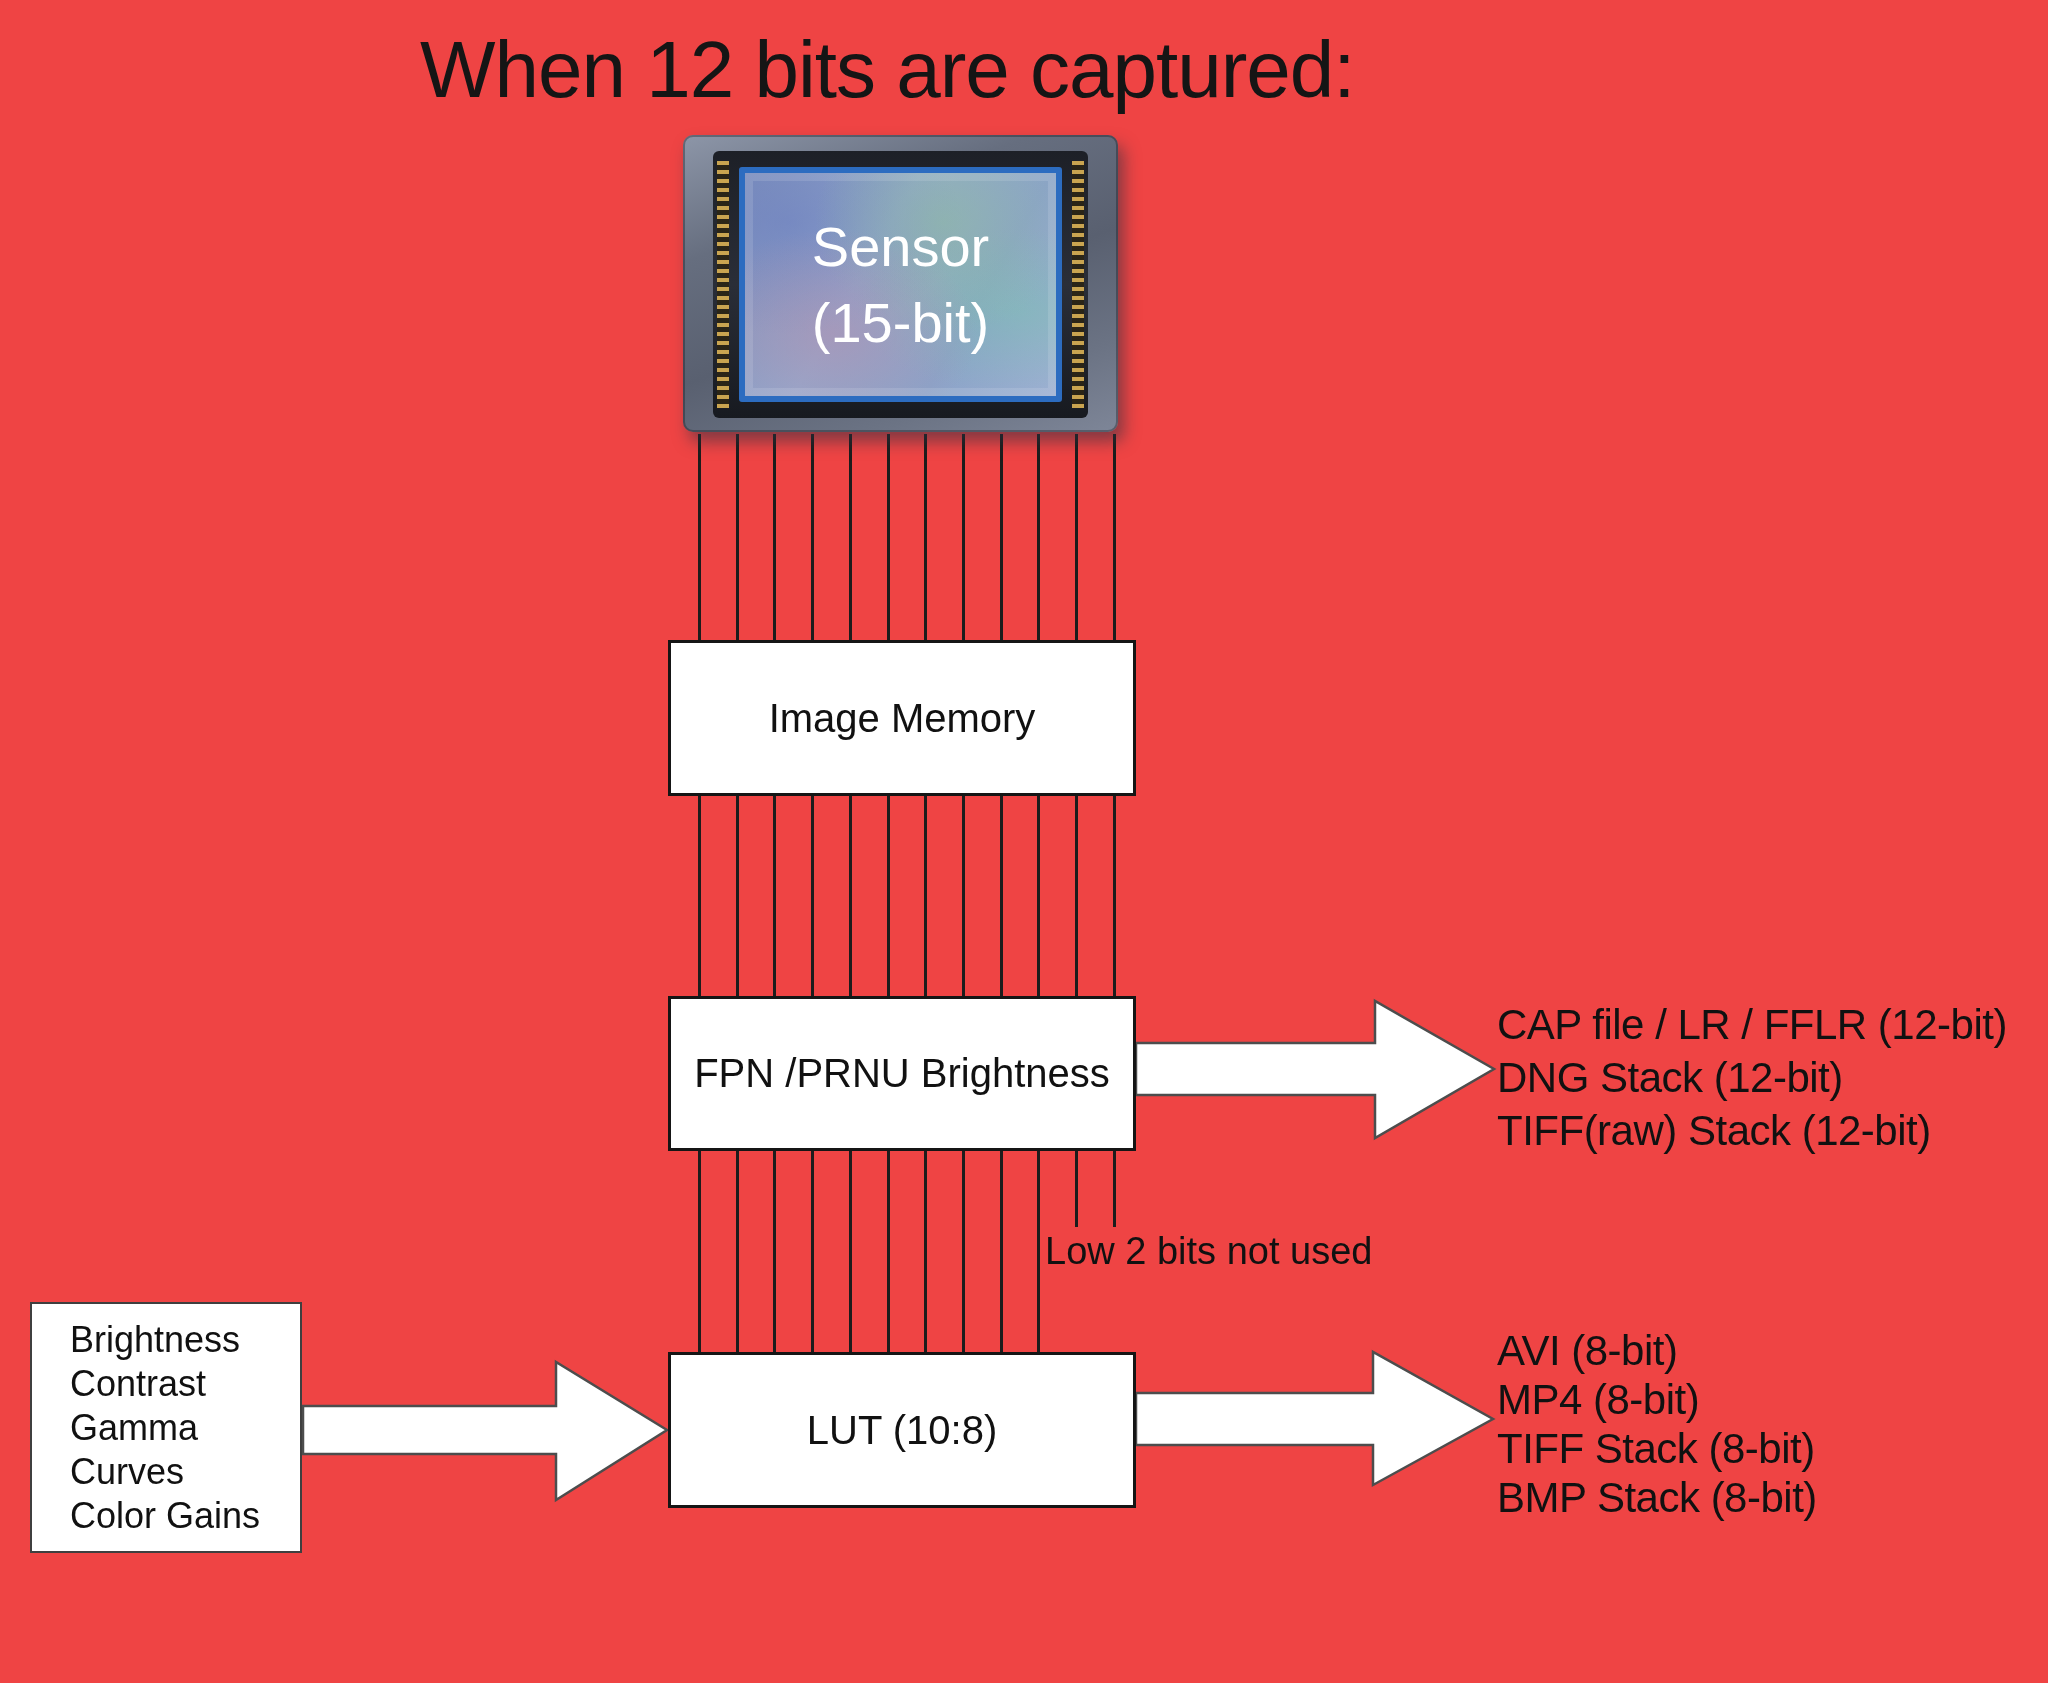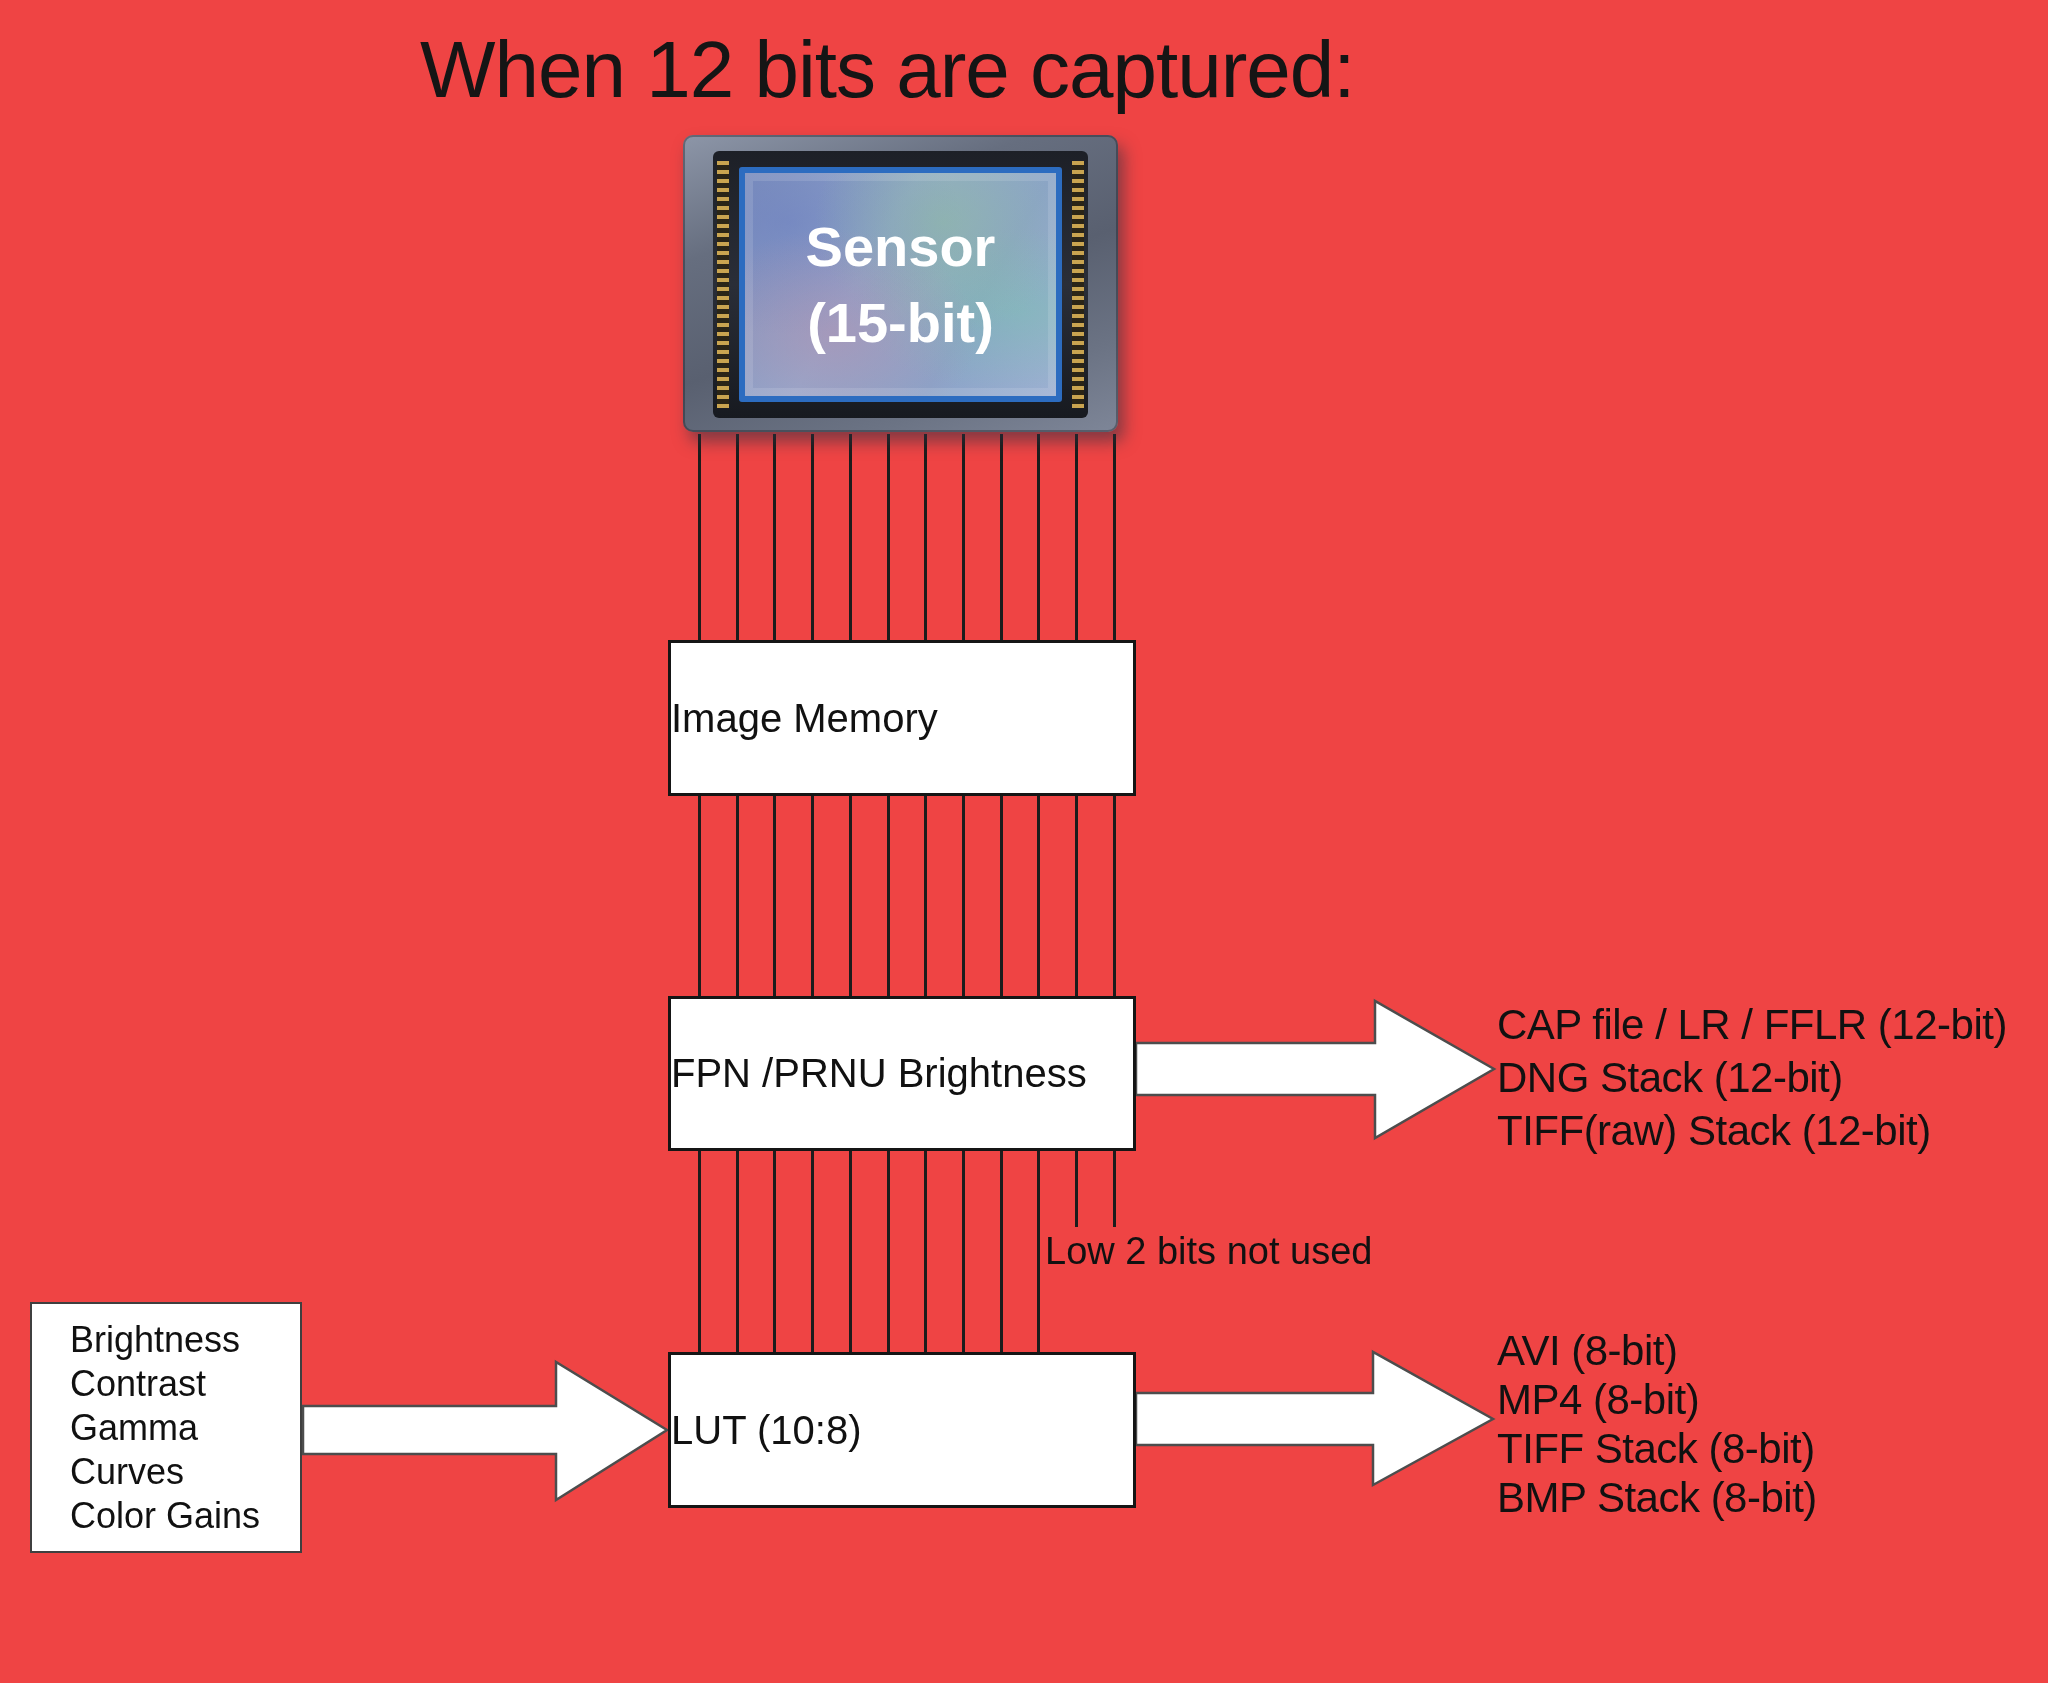--- a/index.html
+++ b/index.html
@@ -9,21 +9,20 @@
   }
   .title{
     position:absolute;left:420px;top:22px;font-size:80px;line-height:96px;
     color:#151515;white-space:nowrap;letter-spacing:-1px;
   }
   
   .sensor{
     position:absolute;left:683px;top:135px;width:435px;height:297px;border-radius:10px;
     background:linear-gradient(160deg,#8d96a8 0%,#666e7f 28%,#596070 55%,#6b7384 80%,#7e8698 100%);
     box-shadow:6px 10px 16px rgba(45,50,65,.55), inset 0 0 0 2px rgba(20,22,30,.35);
-    font-weight:bold;
   }
   .sensor-dark{
     position:absolute;left:30px;right:30px;top:16px;bottom:14px;border-radius:6px;
     background:linear-gradient(180deg,#1d2027,#2a2e38 50%,#171a20);
   }
   .pin-strip{
     position:absolute;top:10px;bottom:10px;width:12px;opacity:.95;
     background:repeating-linear-gradient(to bottom,#d2ab52 0 4px,#2b2516 4px 9px);
   }
   .pin-strip.left{left:4px;}
@@ -47,21 +46,21 @@
   .bus{position:absolute;left:698px;width:420px;}
   .bit-line{position:absolute;top:0;bottom:0;width:3px;background:#1c1c1c;}
   .bus.sensor-to-memory{top:434px;height:208px;}
   .bus.memory-to-fpn{top:790px;height:210px;}
   .bus.fpn-to-lut{top:1145px;height:210px;}
   .bus.fpn-unused{top:1145px;height:82px;}
   
   .block{
     position:absolute;left:668px;width:468px;height:156px;box-sizing:border-box;
     background:#ffffff;border:3px solid #151515;
-    display:flex;align-items:center;justify-content:flex-start;
+    display:flex;align-items:center;justify-content:center;
   }
   .block.memory{top:640px;}
   .block.fpn{top:996px;height:155px;}
   .block.lut{top:1352px;}
   .block-label{font-size:40px;color:#111;white-space:nowrap;}
   
   .param-box{
     position:absolute;left:30px;top:1302px;width:272px;height:251px;box-sizing:border-box;
     background:#ffffff;border:2px solid #3f3f3f;
     display:flex;flex-direction:column;justify-content:center;padding-left:38px;

